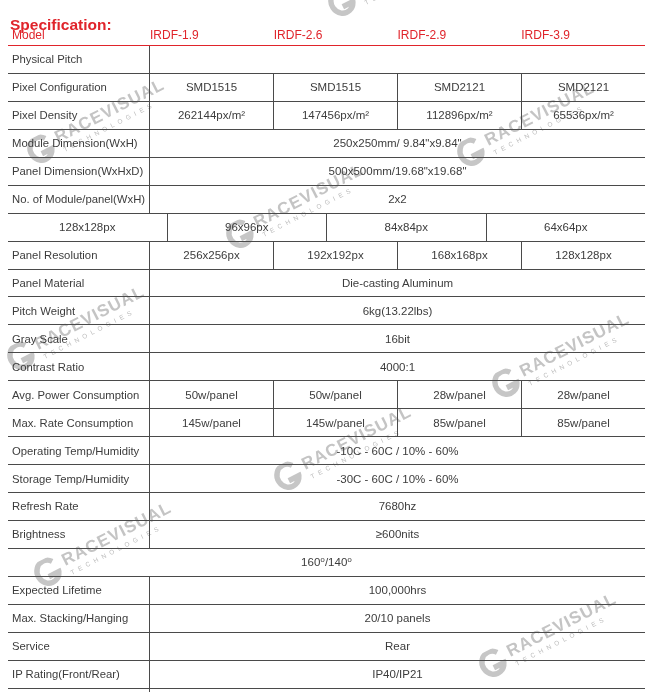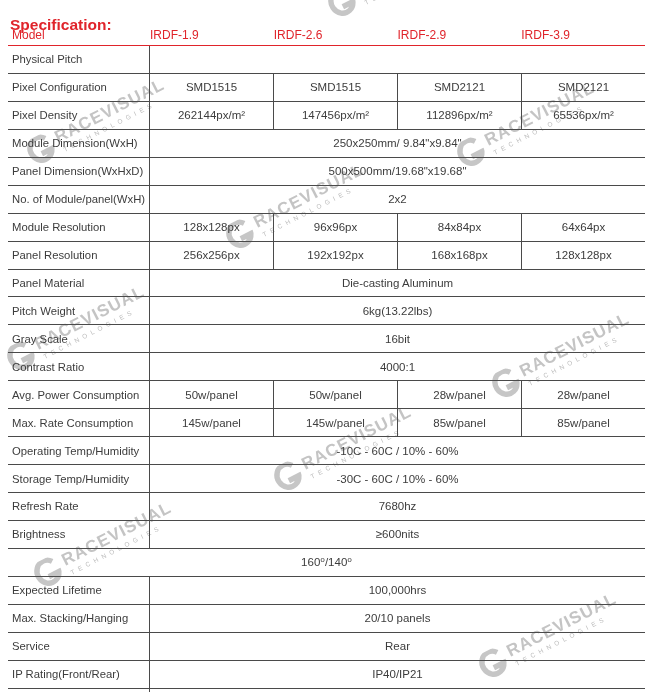--- a/index.html
+++ b/index.html
@@ -207,21 +207,20 @@
           <div class="cell merged">500x500mm/19.68"x19.68"</div>
         </div>
   </div>
       <div class="row">
     <div class="row-label">No. of Module/panel(WxH)</div>
     <div class="row-values">
           <div class="cell merged">2x2</div>
         </div>
   </div>
       <div class="row">
-    <div class="row-label">Module Resolution</div>
     <div class="row-values">
           <div class="cell">128x128px</div>
           <div class="cell">96x96px</div>
           <div class="cell">84x84px</div>
           <div class="cell">64x64px</div>
         </div>
   </div>
       <div class="row">
     <div class="row-label">Panel Resolution</div>
     <div class="row-values">

